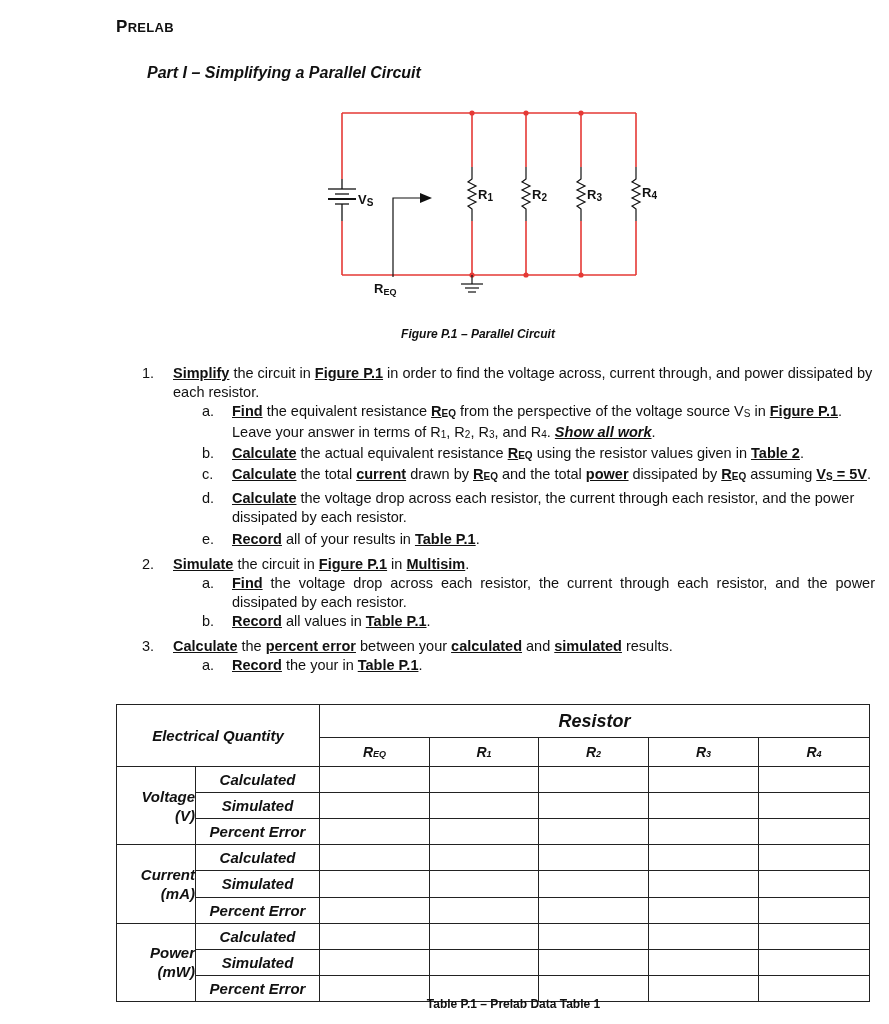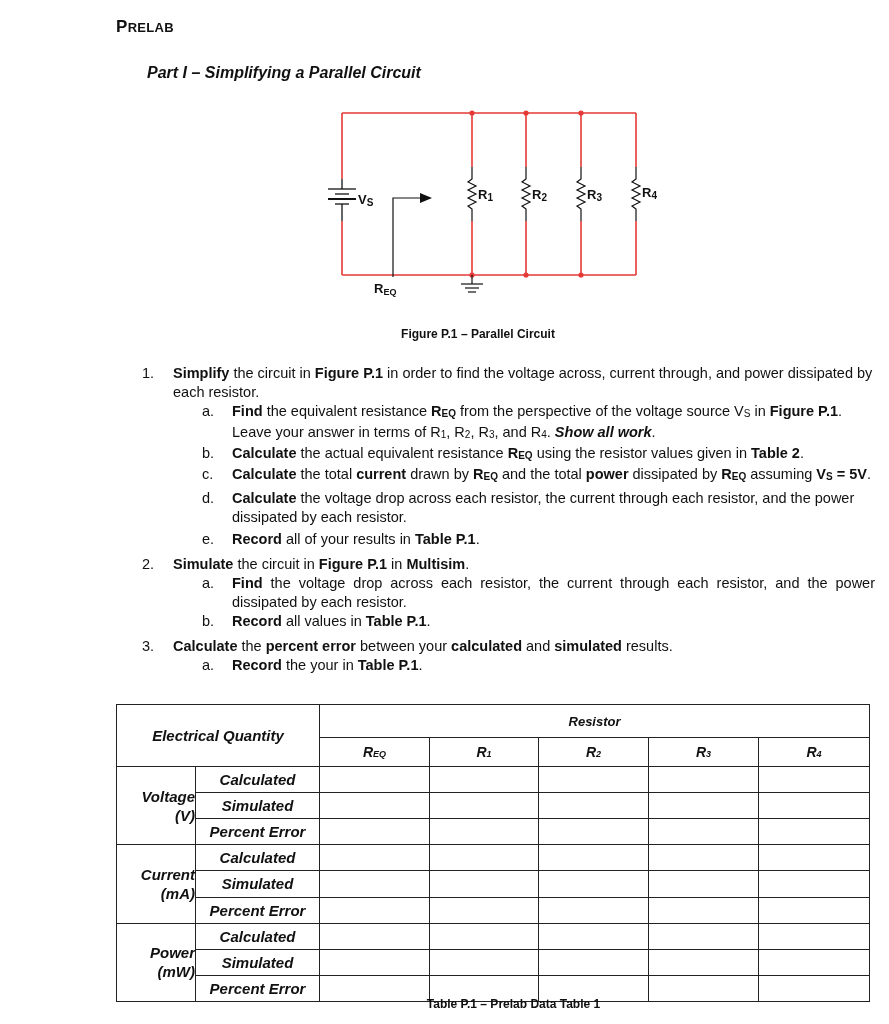--- a/index.html
+++ b/index.html
@@ -13,47 +13,47 @@
       text-underline-offset: 2px; letter-spacing: 0.3px;
     }
     .title .big { font-size: 17px; }
     .title .small { font-size: 13px; }
     .part-title {
       left: 116px; top: 64px; font-size: 16px; font-weight: bold; font-style: italic; margin-left: 31px;
     }
     .circuit { left: 310px; top: 100px; }
     .fig-caption {
       left: 0; width: 100%; top: 327px; text-align: center; padding-left: 67px; box-sizing: border-box;
-      font-size: 12px; font-weight: bold;
+      font-size: 12px; font-weight: bold; font-style: italic;
     }
     .instructions {
       left: 140px; top: 364px; width: 735px; font-size: 14.5px; line-height: 19px;
       font-family: "Liberation Sans", sans-serif;
     }
     .item { position: relative; padding-left: 33px; }
     .item > .num { position: absolute; left: 2px; top: 0; }
     .sub { position: relative; padding-left: 92px; }
     .sub > .let { position: absolute; left: 62px; top: 0; }
     .justify { text-align: justify; }
     .mt6 { margin-top: 6px; }
     .mt4 { margin-top: 3px; }
-    b { font-weight: bold; }
+    b { font-weight: bold; text-decoration: underline; }
     sub.s { font-size: 10px; vertical-align: -1px; }
     .small-sub { font-size: 10px; font-weight: bold; vertical-align: -1px; }
 
     table.data {
       position: absolute; left: 116px; top: 704px; width: 753px; height: 298px;
       border-collapse: collapse; table-layout: fixed;
       font-family: "Liberation Sans", sans-serif;
     }
     table.data td, table.data th {
       border: 1.5px solid #222; padding: 0; text-align: center; vertical-align: middle;
       font-weight: bold; font-style: italic; font-size: 15px;
     }
-    table.data th.res-head { font-size: 13px; height: 32px; }
+    table.data th.res-head { font-size: 18px; height: 32px; }
     table.data th.col-head { font-size: 14px; height: 28px; }
     table.data td.group { font-size: 15px; line-height: 19px; text-align: right; }
     table.data td.sublabel { font-size: 15px; }
     table.data td.cell { font-style: normal; }
     .rsub { font-size: 9px; font-style: italic; }
     .tbl-caption {
       left: 0; width: 889px; top: 997px; text-align: center; padding-left: 96px; box-sizing: border-box;
       font-size: 12px; font-weight: bold; margin-left: 21px;
     }
   </style>

